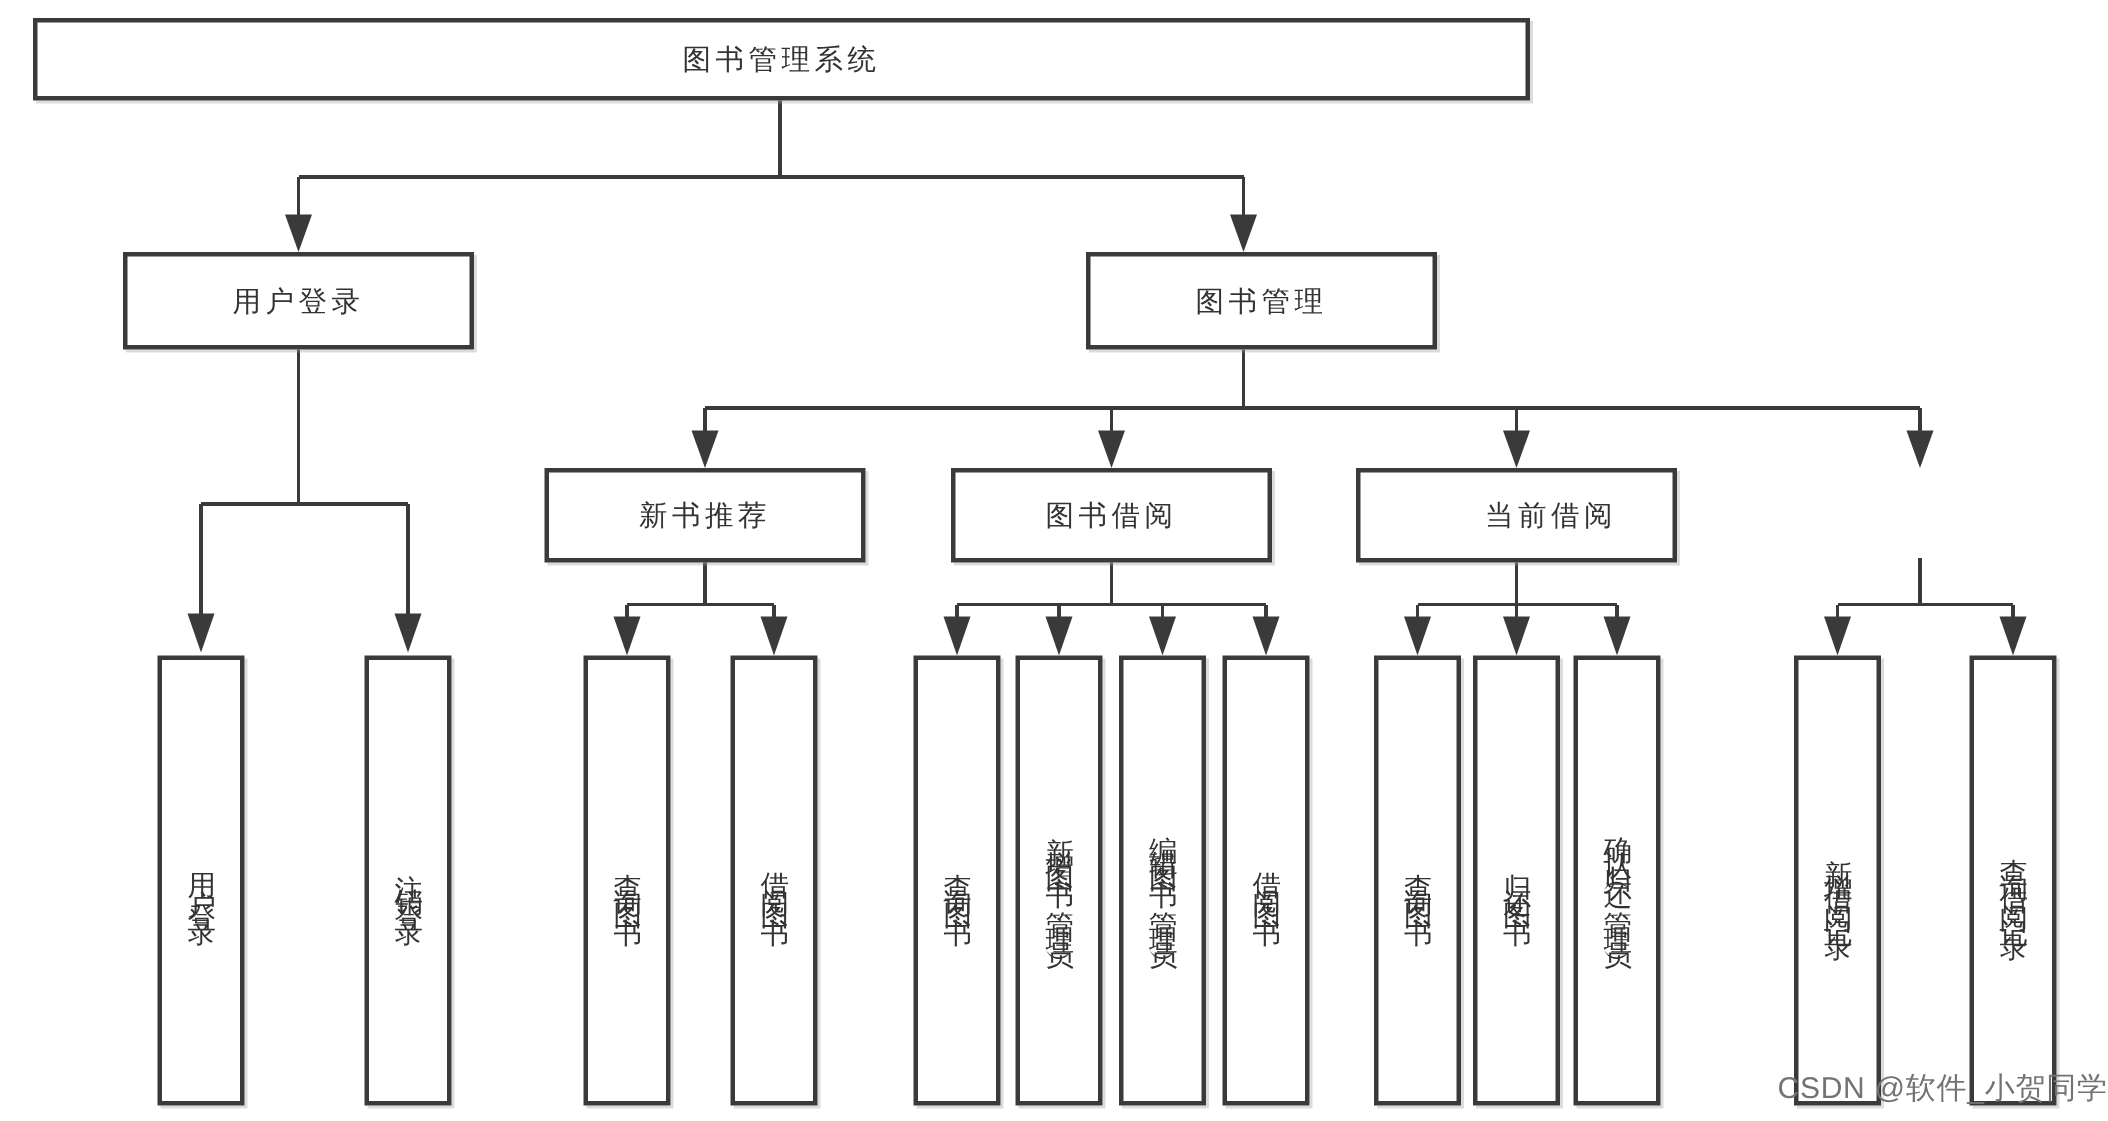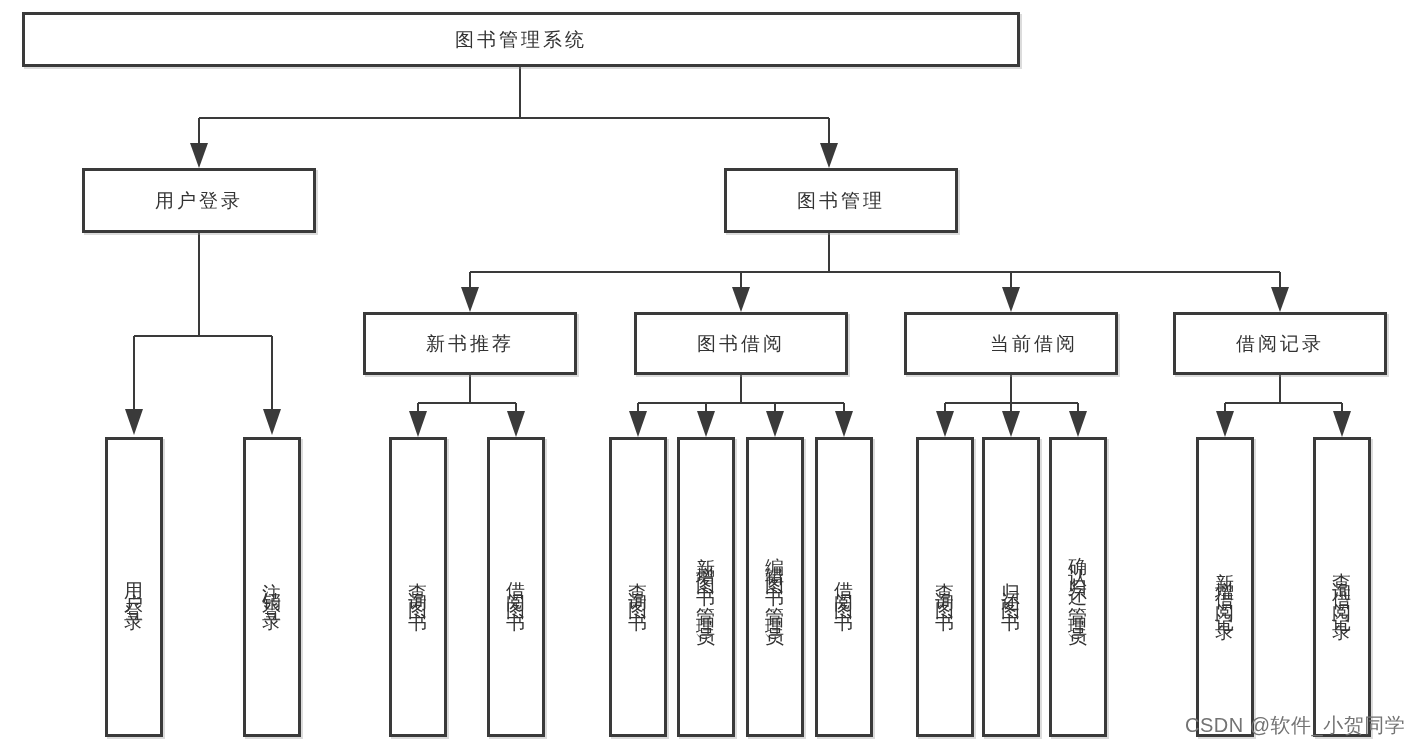--- a/index.html
+++ b/index.html
@@ -134,23 +134,20 @@
 
   <div class="node" style="left:363px;top:312px;width:214px;height:63px;">
     <span>新书推荐</span>
   </div>
   <div class="node" style="left:634px;top:312px;width:214px;height:63px;">
     <span>图书借阅</span>
   </div>
   <div class="node" style="left:904px;top:312px;width:214px;height:63px;padding-left:46px;">
     <span>当前借阅</span>
   </div>
-  <div class="node" style="left:1173px;top:312px;width:214px;height:63px;">
-    <span>借阅记录</span>
-  </div>
 
   <div class="leaf" style="left:105px;">
     <span class="vtext">用户登录</span>
   </div>
   <div class="leaf" style="left:243px;">
     <span class="vtext">注销登录</span>
   </div>
 
   <div class="leaf" style="left:389px;">
     <span class="vtext">查询图书</span>

